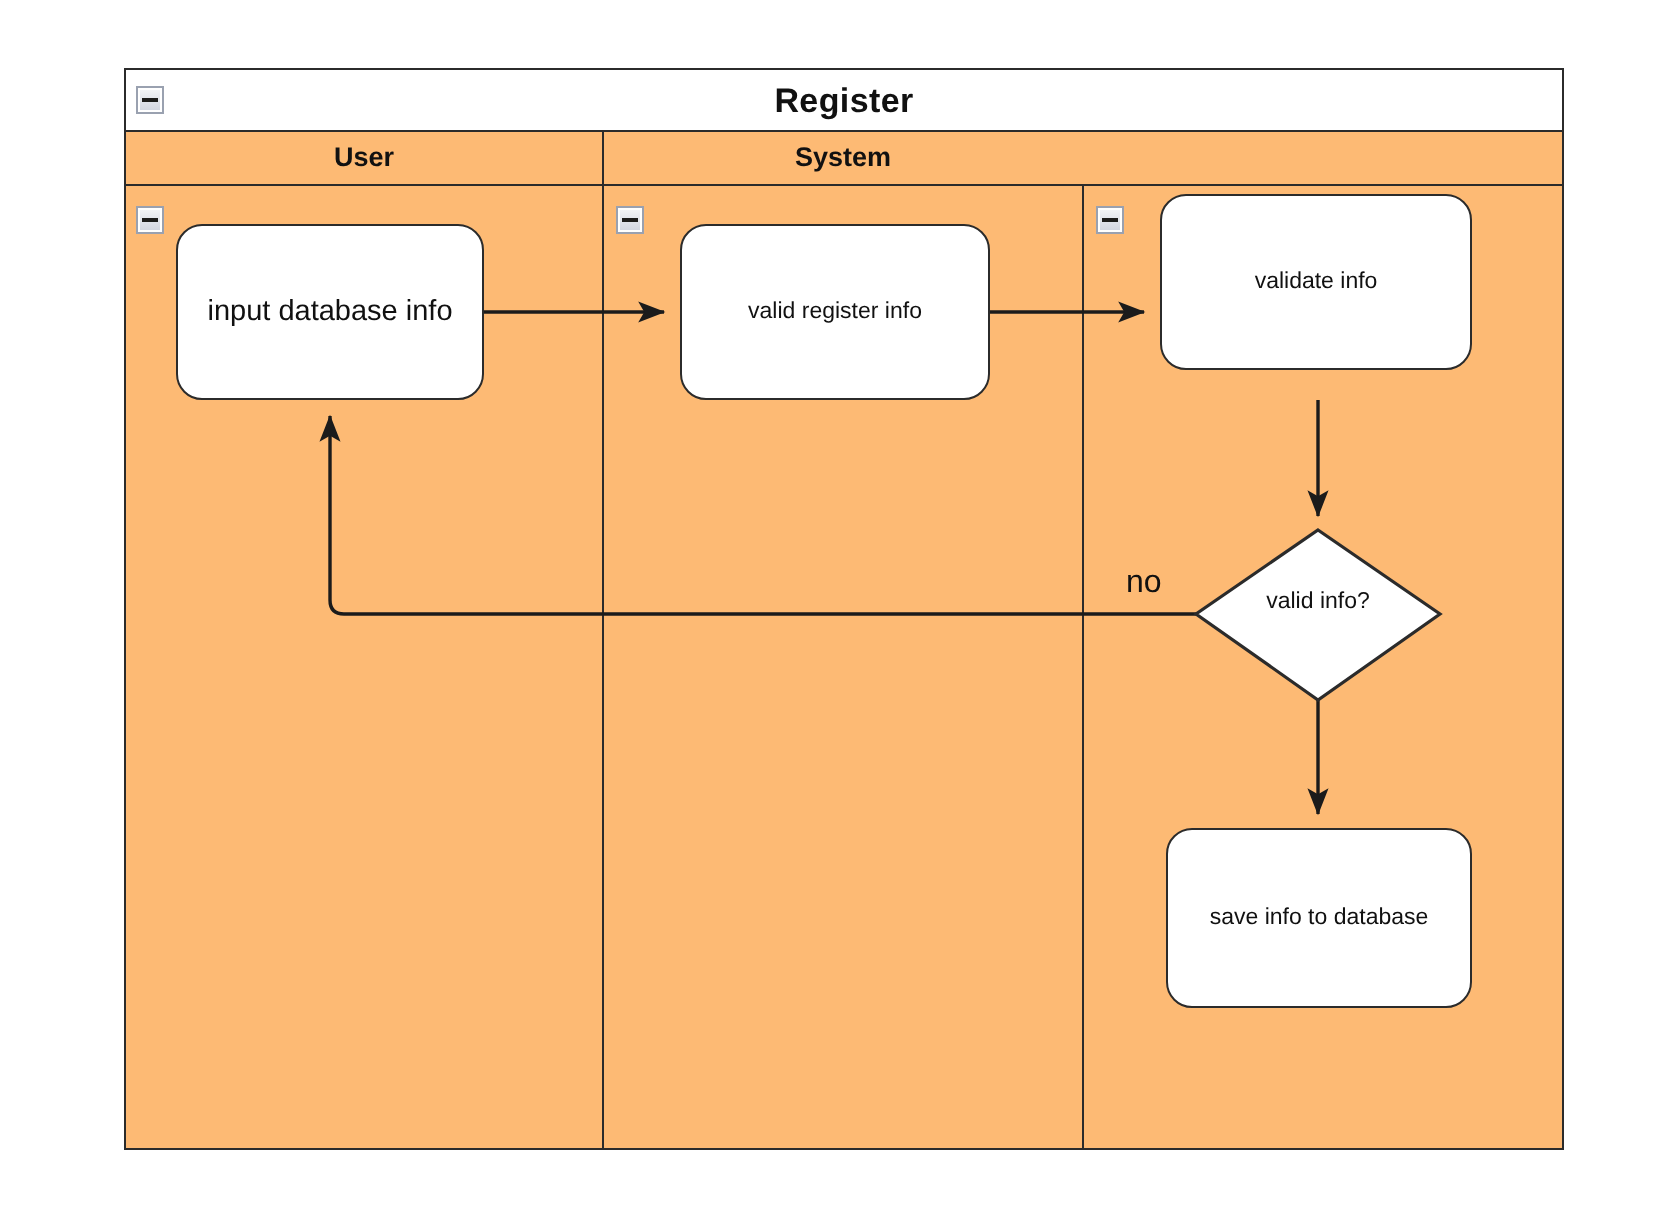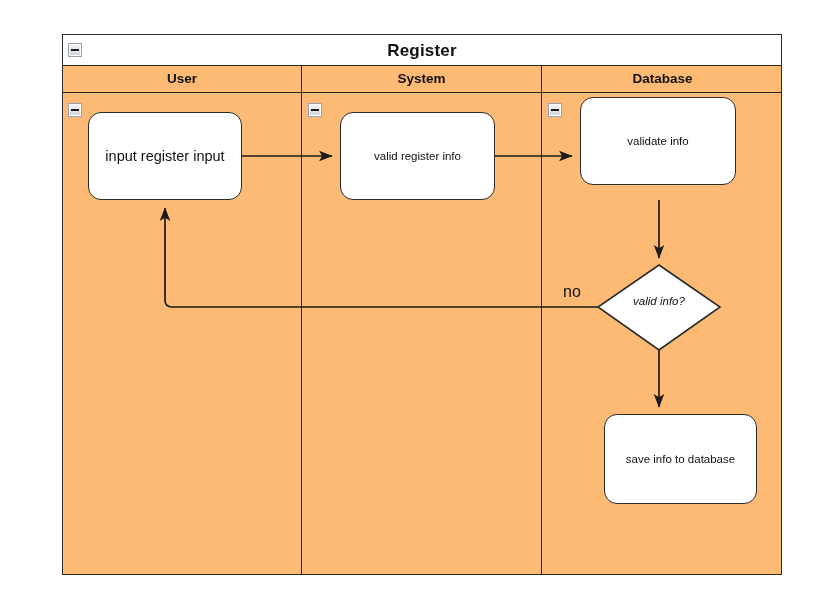--- a/index.html
+++ b/index.html
@@ -136,32 +136,31 @@
     display: flex;
     align-items: center;
     justify-content: center;
     text-align: center;
     color: #111111;
     padding: 4px 8px;
   }
   #node-input     { left: 88px;  top: 112px; width: 154px; height: 88px; font-size: 14.5px; }
   #node-check     { left: 340px; top: 112px; width: 155px; height: 88px; font-size: 11.5px; }
   #node-validate  { left: 580px; top: 97px; width: 156px; height: 88px; font-size: 11.5px; }
-  #node-save      { left: 604px; top: 414px; width: 153px; height: 90px; font-size: 11.5px; }
+  #node-save      { left: 583px; top: 414px; width: 153px; height: 90px; font-size: 11.5px; }
 
   .diamond-label {
     position: absolute;
     left: 598px;
     top: 295px;
     width: 122px;
     text-align: center;
     font-size: 11.5px;
     color: #111111;
     pointer-events: none;
-    font-style: italic;
   }
   .edge-label {
     position: absolute;
     font-size: 16px;
     color: #111111;
   }
   #label-no { left: 563px; top: 283px; }
 
   svg.connectors {
     position: absolute;
@@ -184,23 +183,20 @@
       <div class="pool-title-text">Register</div>
     </div>
 
     <div class="lane-head-row">
       <div class="lane-head l1">
         <div class="lane-head-text">System</div>
       </div>
       <div class="lane-head l0">
         <div class="lane-head-text">User</div>
       </div>
-      <div class="lane-head l2">
-        <div class="lane-head-text">Database</div>
-      </div>
       <div class="collapse-icon ci-lane0"></div>
       <div class="collapse-icon ci-lane1"></div>
       <div class="collapse-icon ci-lane2"></div>
     </div>
 
     <div class="lane-divider d1"></div>
     <div class="lane-divider d2"></div>
   </div>
 
   <svg class="connectors" viewBox="0 0 838 606">
@@ -219,21 +215,21 @@
       <path d="M659,200 L659,258" marker-end="url(#arrowhead)"></path>
 
       <path d="M659,350 L659,407" marker-end="url(#arrowhead)"></path>
 
       <path d="M598,307 L172,307 Q165,307 165,300 L165,208" marker-end="url(#arrowhead)"></path>
 
       <path d="M659,265 L720,307 L659,350 L598,307 Z" fill="#ffffff" stroke="#2b2b2b" stroke-width="1.6"></path>
     </g>
   </svg>
 
-  <div class="node" id="node-input">input register input</div>
+  <div class="node" id="node-input">input database info</div>
 
   <div class="node" id="node-check">valid register info</div>
 
   <div class="node" id="node-validate">validate info</div>
 
   <div class="diamond-label">valid info?</div>
 
   <div class="node" id="node-save">save info to database</div>
 
   <div class="edge-label" id="label-no">no</div>

